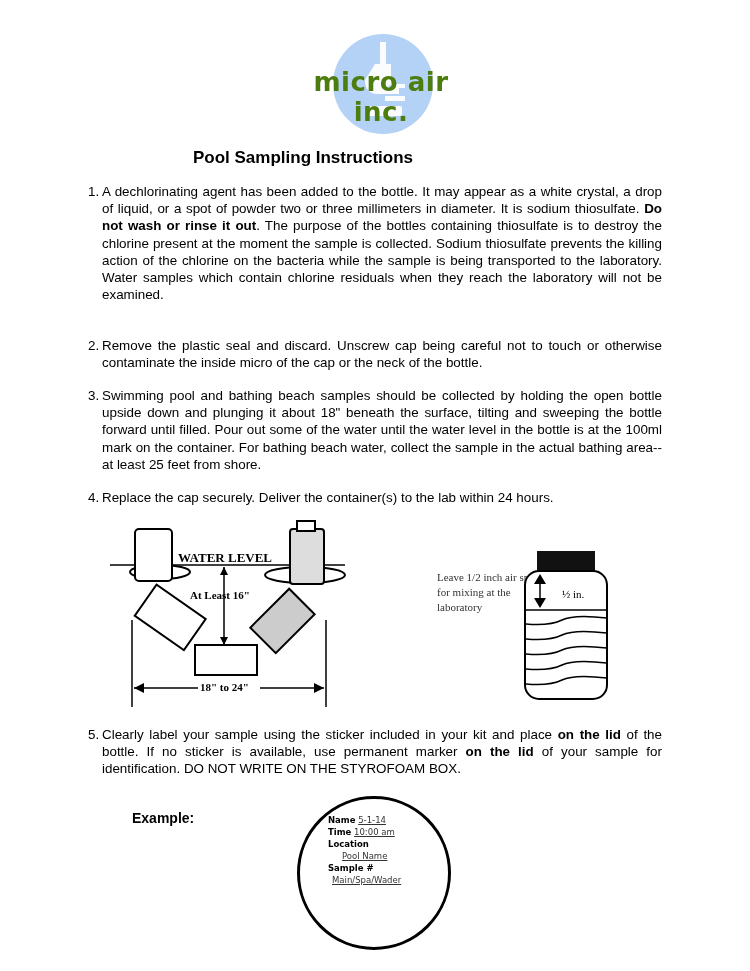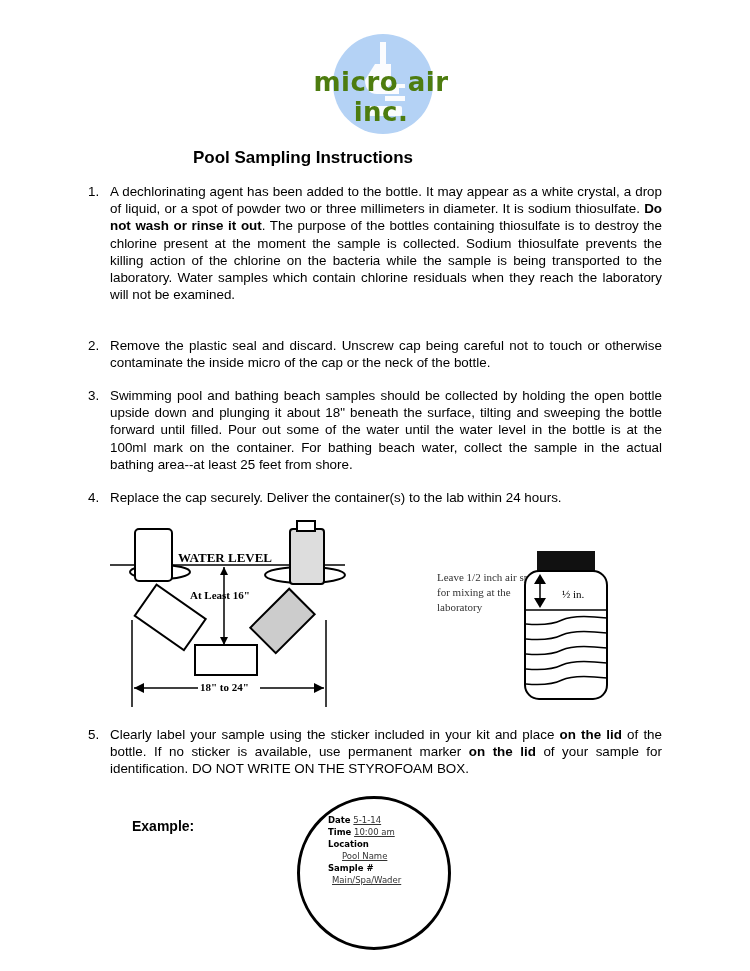--- a/index.html
+++ b/index.html
@@ -3,27 +3,27 @@
 <meta charset="utf-8">
 <style>
   html,body{margin:0;padding:0;background:#fff;}
   body{width:750px;height:971px;position:relative;overflow:hidden;font-family:"Liberation Sans",sans-serif;color:#000;}
   .logo{position:absolute;left:286px;top:34px;width:190px;height:100px;}
   .logo-circle{position:absolute;left:47px;top:0;width:100px;height:100px;border-radius:50%;background:#b4d2f5;}
   .logo-text{position:absolute;left:0;top:33px;width:190px;text-align:center;font-family:"DejaVu Sans",sans-serif;font-weight:bold;font-size:26px;color:#4d7c0f;letter-spacing:0.5px;}
   .title{position:absolute;left:0;top:148px;width:606px;text-align:center;font-weight:bold;font-size:17px;}
   .item{position:absolute;left:88px;width:574px;font-size:13.4px;line-height:17.2px;}
   .item .num{position:absolute;left:0;top:0;}
-  .item .body{margin-left:22px;text-align:justify;}
+  .item .body{margin-left:14px;text-align:justify;}
   .b{font-weight:bold;}
   .fig1{position:absolute;left:100px;top:517px;width:280px;height:195px;}
   .fig2-text{position:absolute;left:402px;top:570px;width:115px;font-family:"Liberation Serif",serif;font-size:11px;line-height:15px;color:#333;margin-left:35px;}
   .fig2-text p{margin:0 0 12px 0;}
   .fig2{position:absolute;left:520px;top:548px;width:100px;height:160px;}
-  .example{position:absolute;left:132px;top:810px;font-weight:bold;font-size:14px;margin-top:8px;}
+  .example{position:absolute;left:132px;top:810px;font-weight:bold;font-size:14px;}
   .label-circle{position:absolute;left:297px;top:796px;width:148px;height:148px;border:3px solid #000;border-radius:50%;}
   .lbl{position:absolute;left:328px;font-family:"DejaVu Sans",sans-serif;font-size:8.5px;line-height:11px;}
   .lbl .k{font-weight:bold;}
   .lbl .v{text-decoration:underline;color:#333;}
 </style>
 </head>
 <body>
 
 <div class="logo">
   <div class="logo-circle">
@@ -116,18 +116,18 @@
 </div>
 
 <div class="item" style="top:726px">
   <span class="num">5.</span>
   <div class="body"><span>Clearly label your sample using the sticker included in your kit and place </span><span class="b">on the lid</span><span> of the bottle.  If no sticker is available, use permanent marker </span><span class="b">on the lid</span><span> of your sample for identification.  DO NOT WRITE ON THE STYROFOAM BOX.</span></div>
 </div>
 
 <div class="example">Example:</div>
 
 <div class="label-circle"></div>
-<div class="lbl" style="top:815px"><span class="k">Date</span> <span class="v">5-1-14</span></div>
+<div class="lbl" style="top:815px"><span class="k">Name</span> <span class="v">5-1-14</span></div>
 <div class="lbl" style="top:827px"><span class="k">Time</span> <span class="v">10:00 am</span></div>
 <div class="lbl" style="top:839px"><span class="k">Location</span></div>
 <div class="lbl" style="top:851px;left:342px"><span class="v">Pool Name</span></div>
 <div class="lbl" style="top:863px"><span class="k">Sample #</span></div>
 <div class="lbl" style="top:875px;left:332px"><span class="v">Main/Spa/Wader</span></div>
 
 </body></html>

